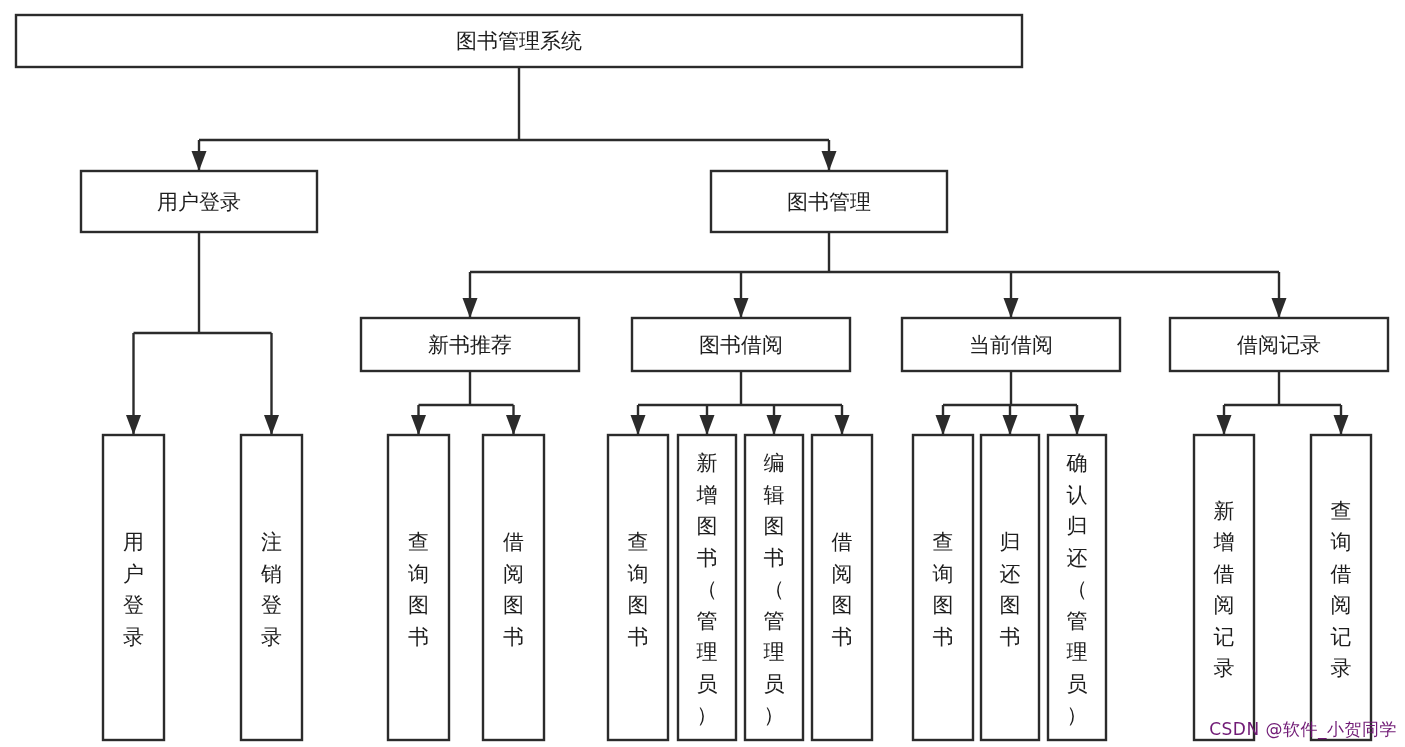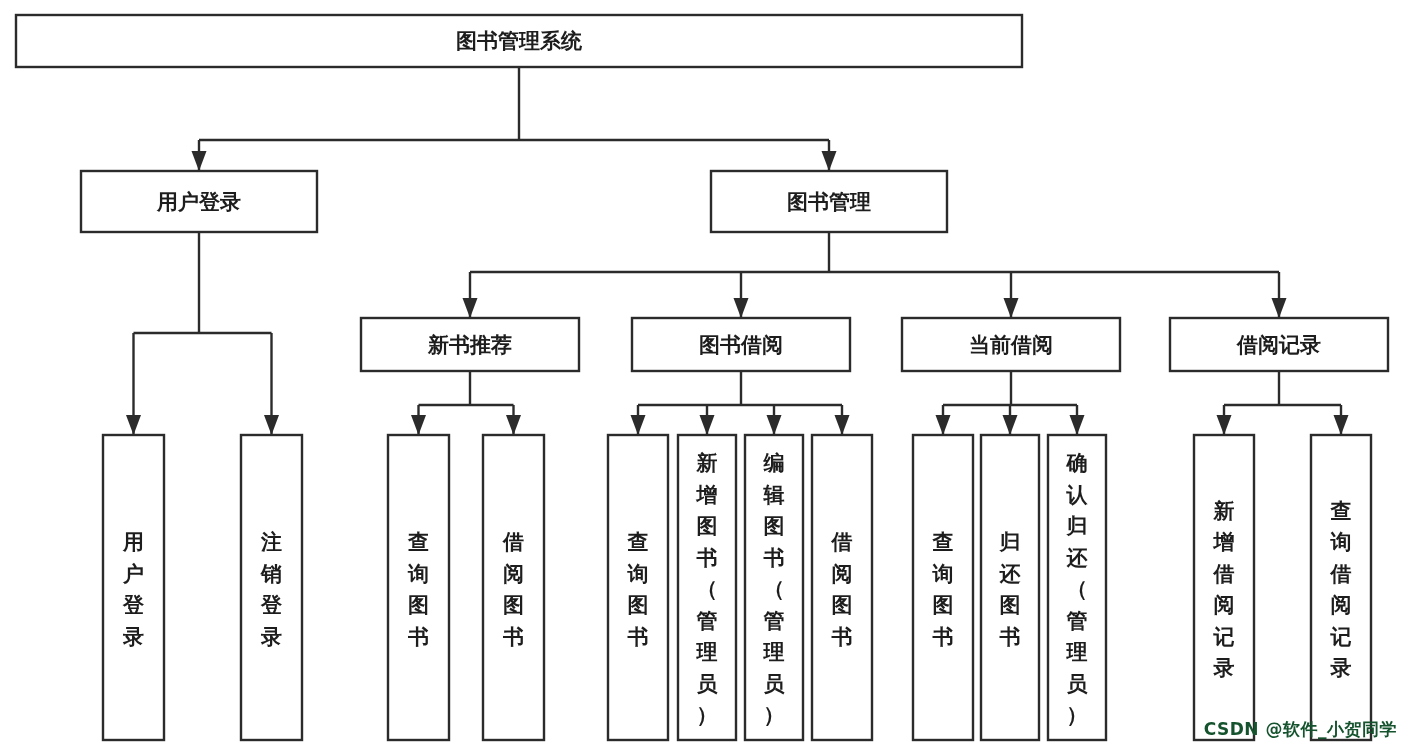--- a/index.html
+++ b/index.html
@@ -11,21 +11,20 @@
     width: 1405px;
     height: 747px;
     font-family: "Liberation Sans", "DejaVu Sans", sans-serif;
     overflow: hidden;
     position: relative;
   }
   #diagram-root {
     position: relative;
     width: 1405px;
     height: 747px;
-    font-weight: bold;
   }
   svg.flow {
     position: absolute;
     left: 0;
     top: 0;
     width: 1405px;
     height: 747px;
   }
   .node-rect {
     fill: #ffffff;
@@ -54,21 +53,21 @@
     font-size: 21px;
     fill: #1d1d1d;
     text-anchor: middle;
   }
   .watermark {
     position: absolute;
     right: 8px;
     bottom: 6px;
     font-family: "DejaVu Sans", "Liberation Sans", sans-serif;
     font-size: 17px;
-    color: #14532d;
+    color: #701a75;
     letter-spacing: 0.5px;
     white-space: nowrap;
     user-select: none;
   }
 </style>
 </head>
 <body>
 
 <div id="diagram-root">
   <svg class="flow" id="flow-svg" viewBox="0 0 1405 747">

